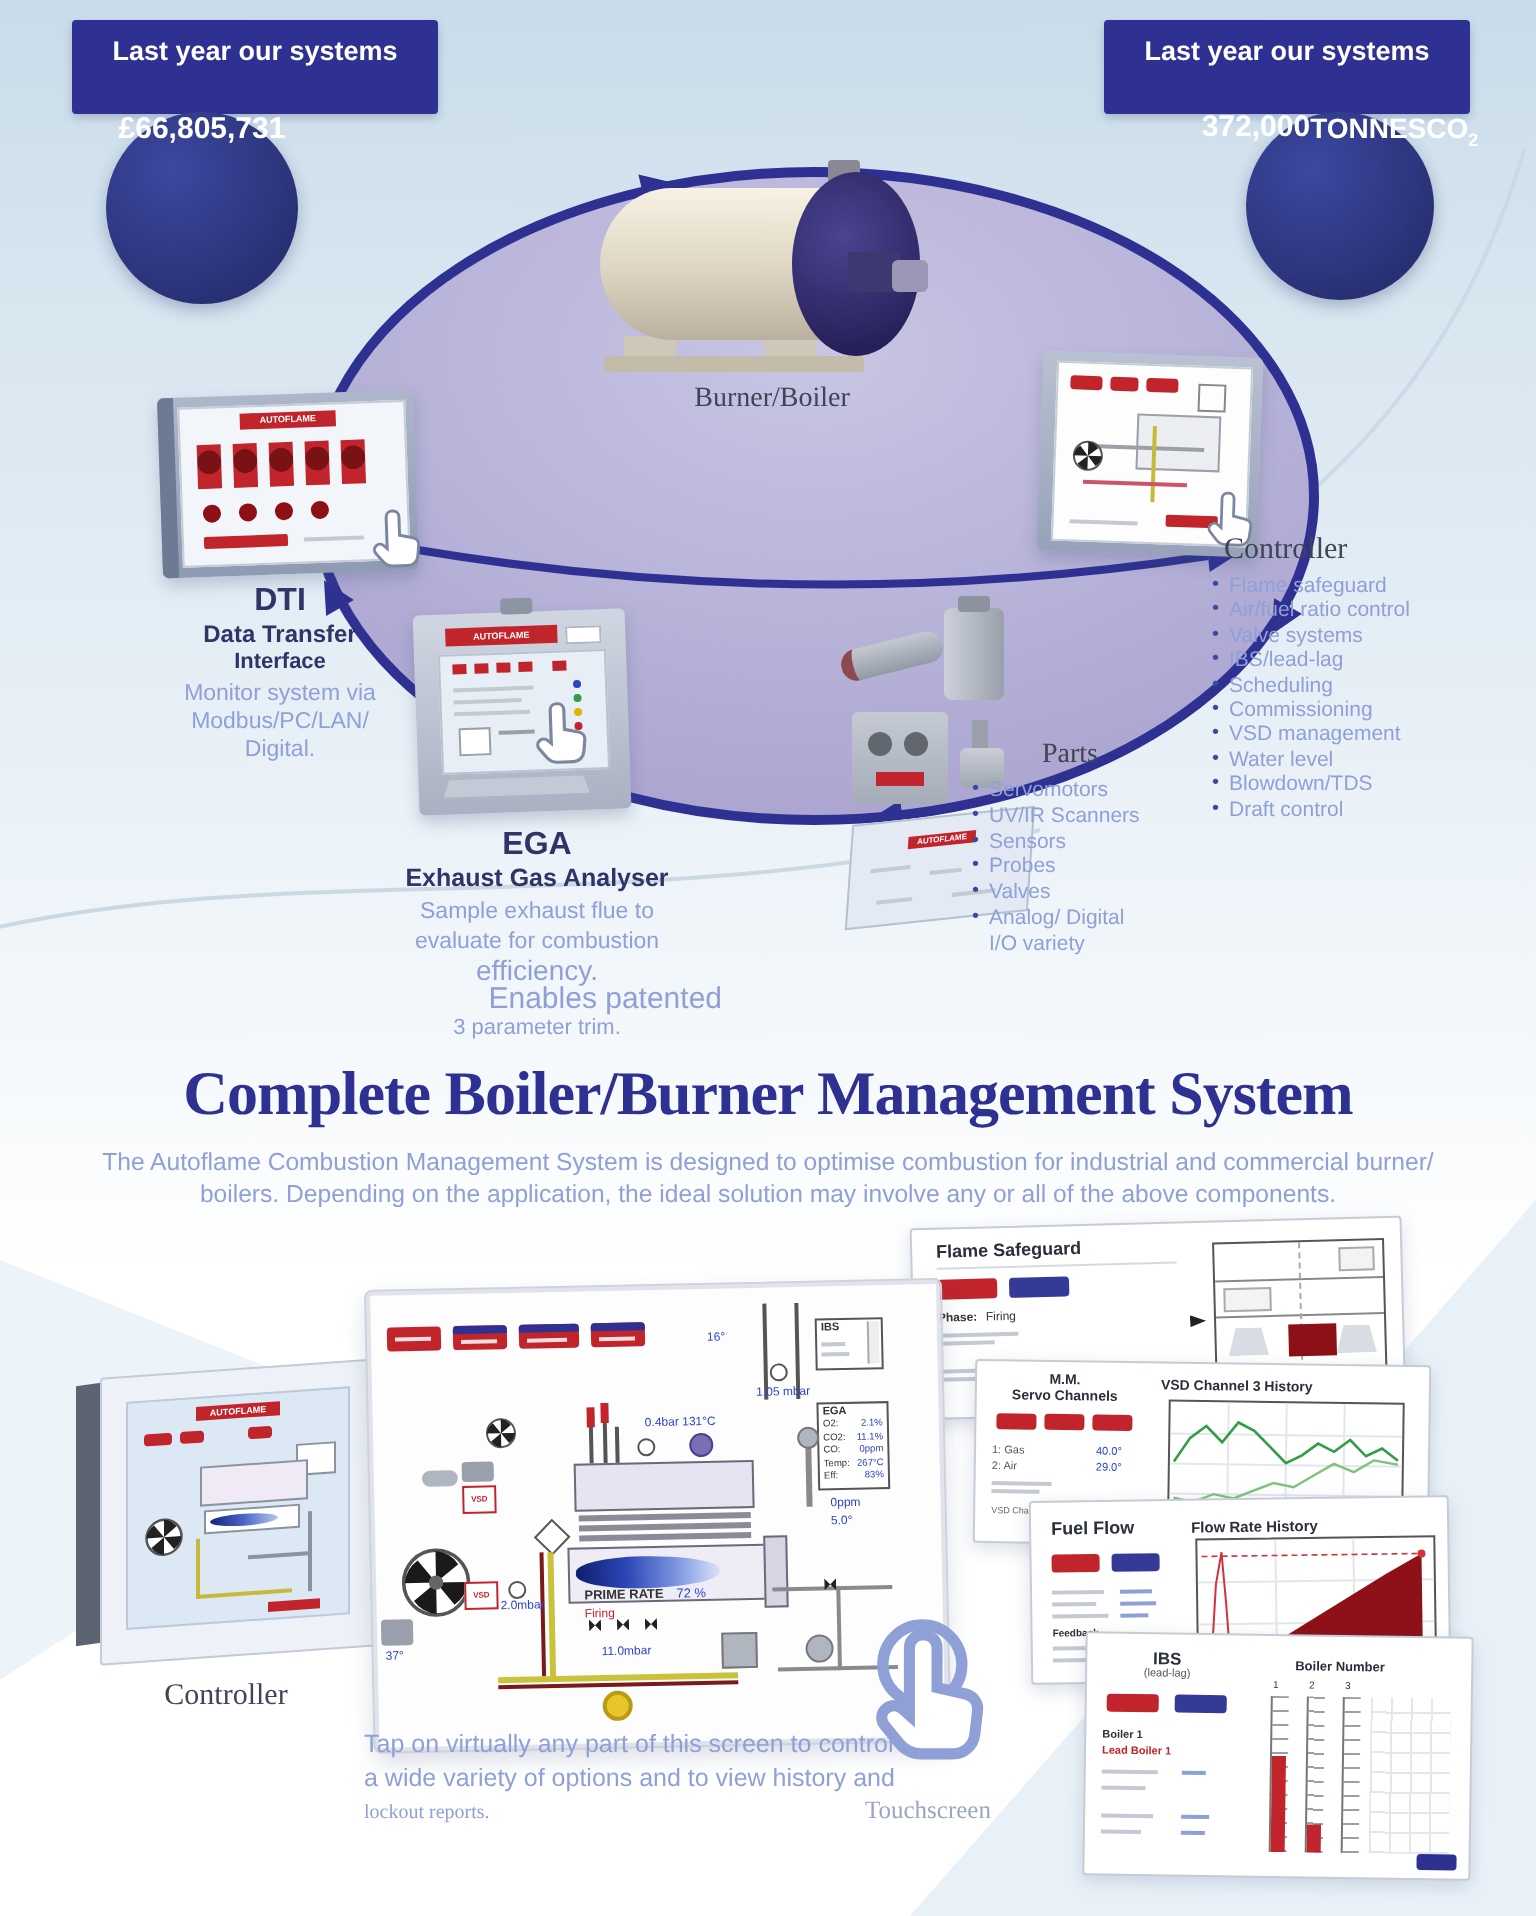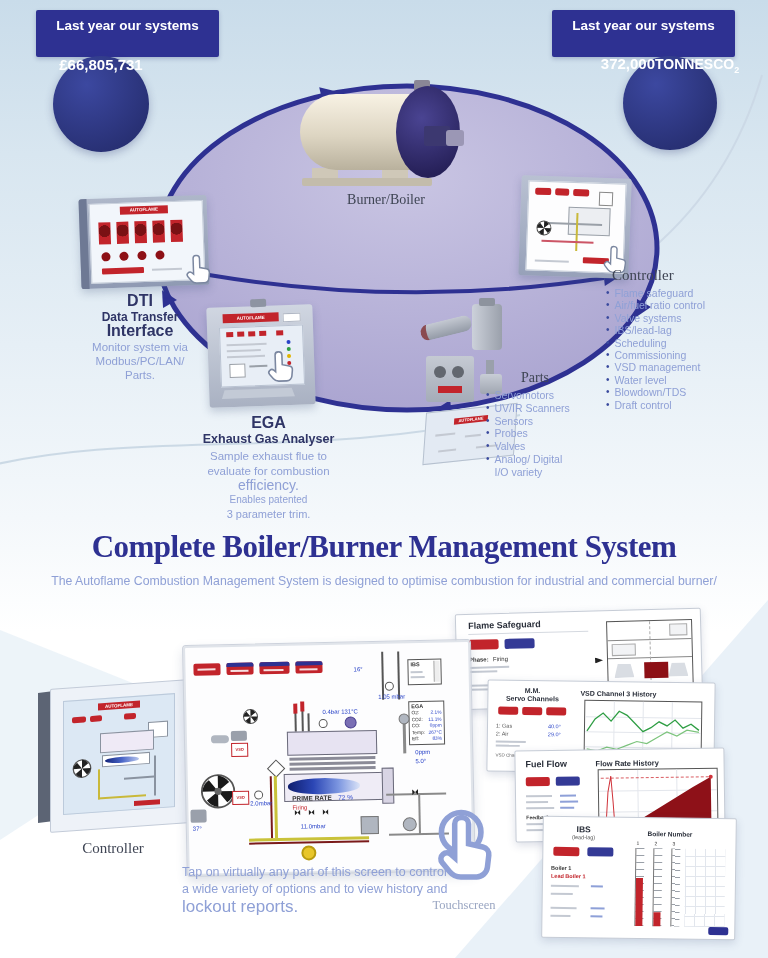--- a/index.html
+++ b/index.html
@@ -118,24 +118,24 @@
       <div class="abs" style="left:10px;top:64px;width:42px;height:6px;background:#c2242b;border-radius:1px;"></div>
       <div class="tb" style="left:60px;top:66px;width:30px;"></div>
     </div>
     <svg class="abs" style="left:104px;top:58px;width:28px;height:32px;" viewBox="0 0 26 30">
       <path d="M11 2.2c1.6 0 2.8 1.2 2.8 2.8v8.6l6.2 1.4c1.7.4 2.8 1.9 2.6 3.6l-.6 5.2c-.3 2.4-2.3 4.2-4.7 4.2h-6.8c-1.9 0-3.7-.8-4.9-2.3l-3.2-3.9c-.9-1.1-.8-2.7.3-3.6 1-.9 2.5-.9 3.5 0l1.6 1.4V5c0-1.6 1.2-2.8 2.8-2.8z" fill="#fff" stroke="#7b87a0" stroke-width="1.4"></path>
     </svg>
   </div>
   <div class="abs" style="left:62px;top:292px;width:156px;text-align:center;z-index:3;">
     <div class="dk" style="font-size:16px;">DTI</div>
     <div class="dk" style="font-size:12px;line-height:14px;">Data Transfer</div>
-    <div class="dk" style="font-size:16px;line-height:14px;">Interface</div>
+    <div class="dk" style="font-size:11px;line-height:14px;">Interface</div>
     <div class="peri" style="font-size:11.5px;line-height:14px;margin-top:2px;">Monitor system via</div>
     <div class="peri" style="font-size:11.5px;line-height:14px;">Modbus/PC/LAN/</div>
-    <div class="peri" style="font-size:11.5px;line-height:14px;">Parts.</div>
+    <div class="peri" style="font-size:11.5px;line-height:14px;">Digital.</div>
   </div>
 
   <div class="panelframe" style="left:520px;top:177px;width:110px;height:100px;transform:rotate(2deg);z-index:2;background:linear-gradient(180deg,#b9c1d2,#97a1b9);">
     <div class="abs" style="left:7px;top:5px;width:96px;height:88px;background:#fdfdfe;border:1px solid #c5cdd9;">
       <div class="btn-red" style="left:6px;top:6px;width:16px;height:7px;"></div>
       <div class="btn-red" style="left:26px;top:6px;width:14px;height:7px;"></div>
       <div class="btn-red" style="left:44px;top:6px;width:16px;height:7px;"></div>
       <div class="abs" style="left:70px;top:8px;width:12px;height:12px;border:1px solid #888;"></div>
       <div class="abs" style="left:40px;top:24px;width:40px;height:26px;border:1px solid #9aa0a8;background:#eceef2;"></div>
       <div class="abs" style="left:14px;top:40px;width:60px;height:2px;background:#9aa0a8;"></div>
@@ -210,21 +210,21 @@
     <svg class="abs" style="left:58px;top:44px;width:30px;height:34px;" viewBox="0 0 26 30">
       <path d="M11 2.2c1.6 0 2.8 1.2 2.8 2.8v8.6l6.2 1.4c1.7.4 2.8 1.9 2.6 3.6l-.6 5.2c-.3 2.4-2.3 4.2-4.7 4.2h-6.8c-1.9 0-3.7-.8-4.9-2.3l-3.2-3.9c-.9-1.1-.8-2.7.3-3.6 1-.9 2.5-.9 3.5 0l1.6 1.4V5c0-1.6 1.2-2.8 2.8-2.8z" fill="#fff" stroke="#7b87a0" stroke-width="1.4"></path>
     </svg>
   </div>
   <div class="abs" style="left:176px;top:414px;width:185px;text-align:center;z-index:3;">
     <div class="dk" style="font-size:16px;">EGA</div>
     <div class="dk" style="font-size:12.5px;line-height:15px;">Exhaust Gas Analyser</div>
     <div class="peri" style="font-size:11.5px;line-height:14.5px;margin-top:2px;">Sample exhaust flue to</div>
     <div class="peri" style="font-size:11.5px;line-height:14.5px;">evaluate for combustion</div>
     <div class="peri" style="font-size:14px;line-height:14.5px;">efficiency.</div>
-    <div class="peri" style="font-size:10px;line-height:14.5px;">Enables patented</div>
+    <div class="peri" style="font-size:15px;line-height:14.5px;text-align:right;">Enables patented</div>
     <div class="peri" style="font-size:11px;line-height:14.5px;">3 parameter trim.</div>
   </div>
 
   <div class="abs" style="left:420px;top:298px;width:112px;height:162px;z-index:2;">
     <div class="abs" style="left:0px;top:22px;width:46px;height:16px;border-radius:8px;transform:rotate(-14deg);background:linear-gradient(180deg,#c4c9d2,#939aa6);border-left:6px solid #8a4a50;"></div>
     <div class="abs" style="left:52px;top:6px;width:30px;height:46px;border-radius:4px;background:linear-gradient(90deg,#ccd1da,#9aa0ab);"></div>
     <div class="abs" style="left:59px;top:0px;width:16px;height:8px;background:#8d939e;border-radius:2px;"></div>
     <div class="abs" style="left:6px;top:58px;width:48px;height:46px;border-radius:3px;background:linear-gradient(180deg,#c5cad3,#a5acb8);">
       <div class="abs" style="left:8px;top:10px;width:12px;height:12px;border-radius:50%;background:#62676f;"></div>
       <div class="abs" style="left:26px;top:10px;width:12px;height:12px;border-radius:50%;background:#62676f;"></div>
@@ -258,20 +258,21 @@
         <span>Valves</span>
       </div>
     <div class="bi" style="line-height:12.8px;">
         <span>Analog/ Digital I/O variety</span>
       </div>
   </div>
 
   <div class="txt" style="left:0;top:529px;width:768px;text-align:center;font-size:31px;font-weight:bold;color:#2e3192;letter-spacing:-0.5px;z-index:3;">Complete Boiler/Burner Management System</div>
   <div class="abs" style="left:34px;top:574px;width:700px;text-align:center;z-index:3;">
     <div class="peri" style="font-size:12.3px;line-height:15.5px;white-space:nowrap;">The Autoflame Combustion Management System is designed to optimise combustion for industrial and commercial burner/</div>
+    <div class="peri" style="font-size:12.3px;line-height:15.5px;white-space:nowrap;">boilers. Depending on the application, the ideal solution may involve any or all of the above components.</div>
   </div>
 
   <div class="abs" style="left:38px;top:684px;width:150px;height:145px;z-index:2;">
     <div class="abs" style="left:0;top:8px;width:16px;height:130px;background:#5c6474;transform:skewY(-8deg);"></div>
     <div class="abs" style="left:12px;top:0;width:137px;height:142px;background:#eef2f8;border:1px solid #c3cbd8;transform:skewY(-4deg);border-radius:2px;">
       <div class="abs" style="left:12px;top:12px;width:110px;height:112px;background:#dce8f4;border:1px solid #bccadb;">
         <div class="abs" style="left:34px;top:4px;width:42px;height:7px;background:#c2242b;color:#fff;font-size:4.5px;font-weight:bold;text-align:center;line-height:7px;">AUTOFLAME</div>
         <div class="btn-red" style="left:8px;top:16px;width:14px;height:6px;"></div>
         <div class="btn-red" style="left:26px;top:16px;width:12px;height:6px;"></div>
         <div class="btn-red" style="left:60px;top:16px;width:12px;height:6px;"></div>
@@ -526,21 +527,21 @@
     <div class="ruler" style="left:128px;top:30px;height:78px;"></div>
     <div class="abs" style="left:93px;top:60px;width:7px;height:48px;background:#c2242b;"></div>
     <div class="abs" style="left:111px;top:94px;width:7px;height:14px;background:#c2242b;"></div>
     <div class="gridbox" style="left:142px;top:30px;width:40px;height:78px;"></div>
     <div class="btn-blue" style="left:166px;top:108px;width:20px;height:8px;background:#2e3192;"></div>
   </div>
 
   <div class="abs" style="left:182px;top:864px;width:250px;z-index:8;">
     <div class="peri" style="font-size:12.5px;line-height:17px;white-space:nowrap;">Tap on virtually any part of this screen to control</div>
     <div class="peri" style="font-size:12.5px;line-height:17px;white-space:nowrap;">a wide variety of options and to view history and</div>
-    <div class="peri" style="font-size:17px;line-height:17px;white-space:nowrap;">lockout reports.</div>
+    <div class="peri" style="font-size:10px;line-height:17px;white-space:nowrap;font-family:Liberation Serif, serif;">lockout reports.</div>
   </div>
 
   <svg class="abs" style="left:420px;top:804px;width:88px;height:94px;z-index:8;" viewBox="0 0 90 100">
     <circle cx="42" cy="30" r="21" fill="none" stroke="#8fa0d6" stroke-width="6"></circle>
     <g transform="translate(16,9) scale(2.45)">
       <path d="M11 2.2c1.6 0 2.8 1.2 2.8 2.8v8.6l6.2 1.4c1.7.4 2.8 1.9 2.6 3.6l-.6 5.2c-.3 2.4-2.3 4.2-4.7 4.2h-6.8c-1.9 0-3.7-.8-4.9-2.3l-3.2-3.9c-.9-1.1-.8-2.7.3-3.6 1-.9 2.5-.9 3.5 0l1.6 1.4V5c0-1.6 1.2-2.8 2.8-2.8z" fill="#fff" stroke="#8fa0d6" stroke-width="2.4"></path>
     </g>
   </svg>
   <div class="txt" style="left:405px;top:898px;width:118px;text-align:center;font-size:12.5px;color:#9aa6c2;z-index:8;">Touchscreen</div>
 

